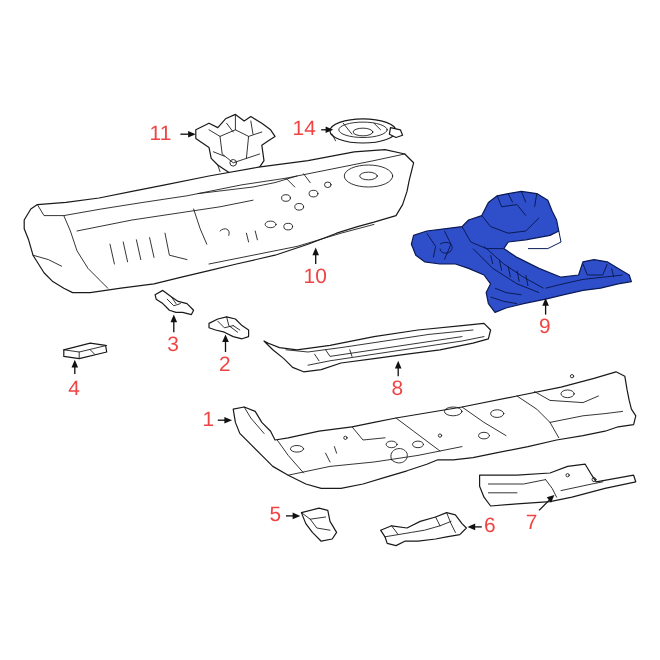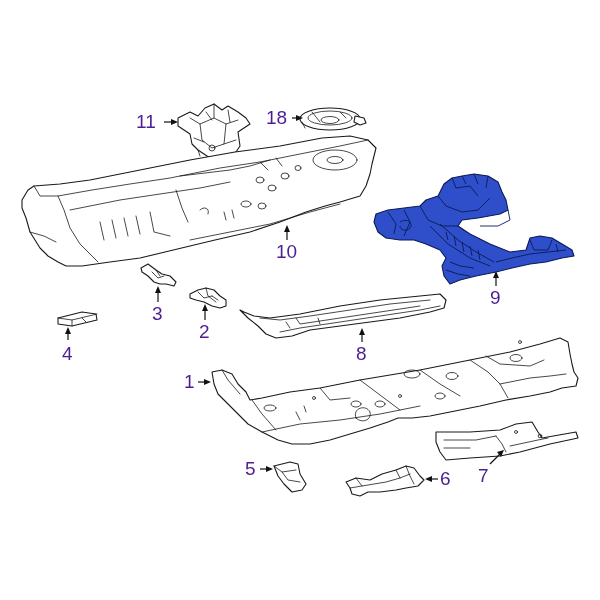--- a/index.html
+++ b/index.html
@@ -19,21 +19,21 @@
       left: 0;
       top: 0;
       width: 600px;
       height: 600px;
     }
     .callout {
       position: absolute;
       font-family: "Liberation Sans", sans-serif;
       font-size: 19px;
       line-height: 20px;
-      color: #4c1d95;
+      color: #ef4444;
       text-align: center;
       white-space: nowrap;
     }
     svg .part {
       fill: #ffffff;
       stroke: #1a1a1a;
       stroke-width: 1.1;
       stroke-linejoin: round;
     }
     svg .detail {
@@ -236,21 +236,21 @@
       <line class="leader" x1="260" y1="469" x2="268" y2="469"></line>
       <polygon class="arrowhead" points="273,469 266,466 266,472"></polygon>
 
       <line class="leader" x1="438" y1="479" x2="430" y2="479"></line>
       <polygon class="arrowhead" points="425,479 432,476 432,482"></polygon>
     </g>
   </svg>
 
   
   <div class="callout" style="left:136px; top:112px;">11</div>
-  <div class="callout" style="left:266px; top:108px;">18</div>
+  <div class="callout" style="left:266px; top:108px;">14</div>
   <div class="callout" style="left:276px; top:242px;text-align:right;">10</div>
   <div class="callout" style="left:490px; top:288px;">9</div>
   <div class="callout" style="left:152px; top:304px;">3</div>
   <div class="callout" style="left:199px; top:322px;">2</div>
   <div class="callout" style="left:62px; top:344px;">4</div>
   <div class="callout" style="left:356px; top:344px;">8</div>
   <div class="callout" style="left:184px; top:372px;">1</div>
   <div class="callout" style="left:478px; top:466px;">7</div>
   <div class="callout" style="left:245px; top:459px;">5</div>
   <div class="callout" style="left:440px; top:469px;">6</div>

